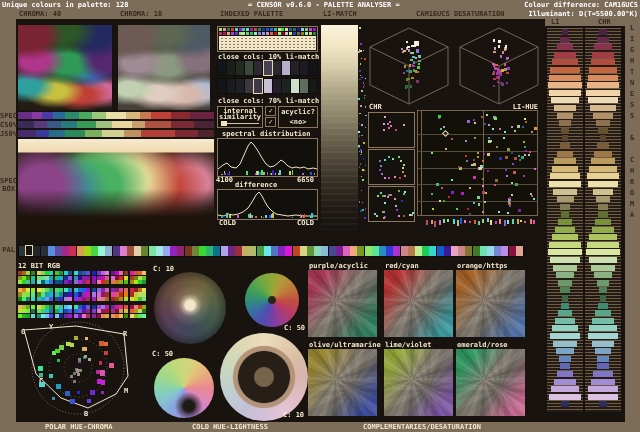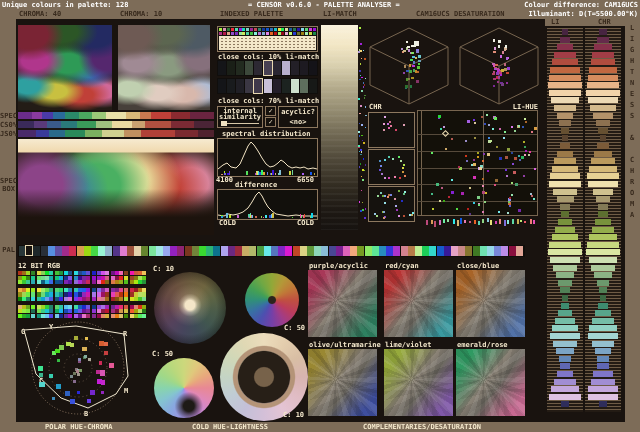--- a/index.html
+++ b/index.html
@@ -1075,21 +1075,21 @@
   <div class="w w1" style="left:154px;top:272px;width:72px;height:72px"></div>
   <div class="w w2" style="left:245px;top:273px;width:54px;height:54px"></div>
   <div class="t" style="left:284px;top:324px">C: 50</div>
   <div class="t" style="left:152px;top:350px">C: 50</div>
   <div class="w w3" style="left:154px;top:358px;width:60px;height:60px"></div>
   <div class="w w4" style="left:220px;top:333px;width:88px;height:88px"></div>
   <div class="t" style="left:283px;top:411px">C: 10</div>
 
   <div class="t" style="left:309px;top:262px">purple/acyclic</div>
   <div class="t" style="left:385px;top:262px">red/cyan</div>
-  <div class="t" style="left:457px;top:262px">close/blue</div>
+  <div class="t" style="left:457px;top:262px">orange/https</div>
   <div class="comp" style="left: 308px; top: 270px; width: 69px; height: 67px; --a: #a83858; --b: #2e8060;"></div>
   <div class="comp" style="left: 384px; top: 270px; width: 69px; height: 67px; --a: #b83434; --b: #3a9aa0;"></div>
   <div class="comp" style="left: 456px; top: 270px; width: 69px; height: 67px; --a: #a86428; --b: #5272a8;"></div>
   <div class="t" style="left:309px;top:341px">olive/ultramarine</div>
   <div class="t" style="left:385px;top:341px">lime/violet</div>
   <div class="t" style="left:457px;top:341px">emerald/rose</div>
   <div class="comp" style="left: 308px; top: 349px; width: 69px; height: 67px; --a: #9a8832; --b: #3e4e9e;"></div>
   <div class="comp" style="left: 384px; top: 349px; width: 69px; height: 67px; --a: #96aa3c; --b: #8058a8;"></div>
   <div class="comp" style="left: 456px; top: 349px; width: 69px; height: 67px; --a: #2f9a62; --b: #c86a92;"></div>
 

